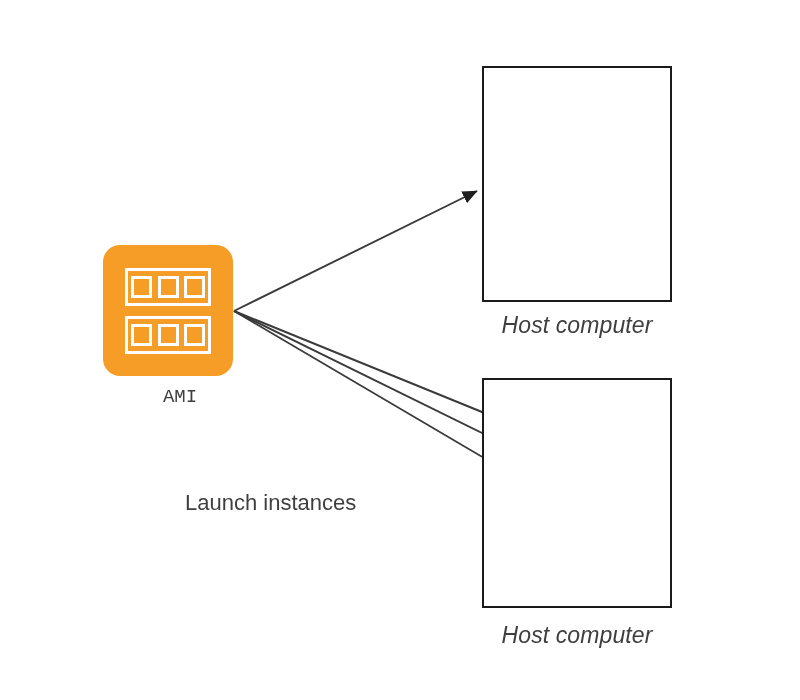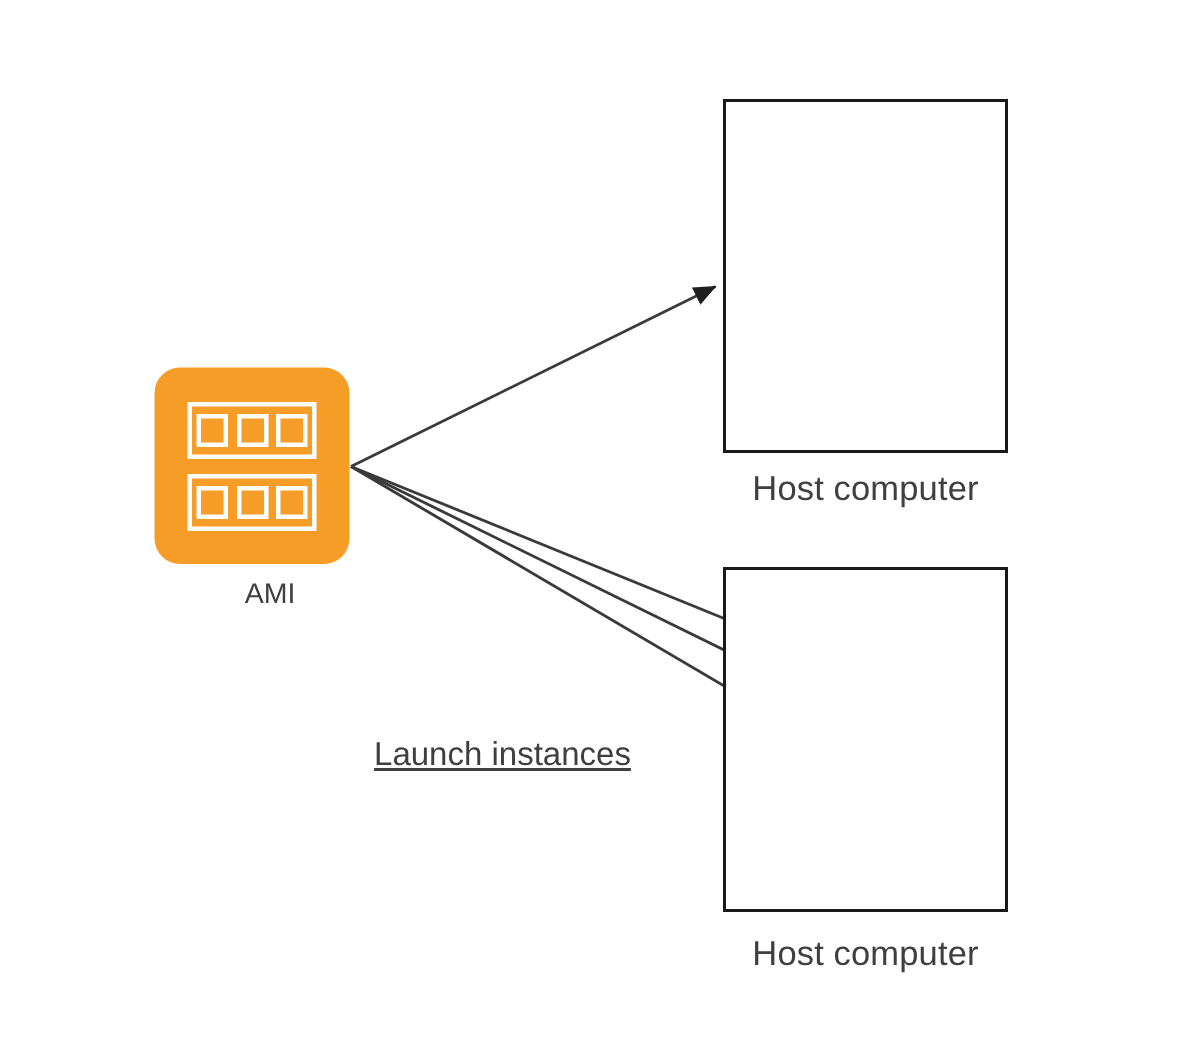--- a/index.html
+++ b/index.html
@@ -37,33 +37,34 @@
   #host-box-bottom { left: 482px; top: 378px; width: 190px; height: 230px; }
 
   .host-caption {
     position: absolute;
     width: 260px;
     text-align: center;
     font-size: 23px;
     color: #3f3f3f;
     letter-spacing: .1px;
     white-space: nowrap;
+    font-style: italic;
   }
   #host-caption-top    { left: 447px; top: 312px; }
   #host-caption-bottom { left: 447px; top: 622px; }
 
   .node-label {
     position: absolute;
     width: 240px;
     text-align: center;
     font-size: 20px;
     color: #3f3f3f;
     white-space: nowrap;
   }
-  #ami-label           { left: 60px;  top: 386px; font-size: 19px; }
+  #ami-label           { left: 60px;  top: 386px; font-size: 19px; font-family: Liberation Mono, monospace; }
 
   
   #ami-icon {
     position: absolute;
     left: 103px;
     top: 245px;
     width: 130px;
     height: 131px;
     background: #f59d27;
     border-radius: 17px;
@@ -93,25 +94,24 @@
     border: 3px solid #ffffff;
     box-sizing: border-box;
   }
 
   
   #launch-caption {
     position: absolute;
     left: 185px;
     top: 486px;
     width: 300px;
-    text-align: center;
+    text-align: left;
     font-size: 22px;
     line-height: 34px;
     color: #3f3f3f;
-    text-decoration: underline;
   }
 </style>
 </head>
 <body>
 
 <div id="diagram-root">
 
   <svg id="edges-layer" viewBox="0 0 800 700">
     <defs>
       <marker id="arrowhead" markerWidth="9" markerHeight="9" refX="7.6" refY="3.4" orient="auto" markerUnits="strokeWidth">

